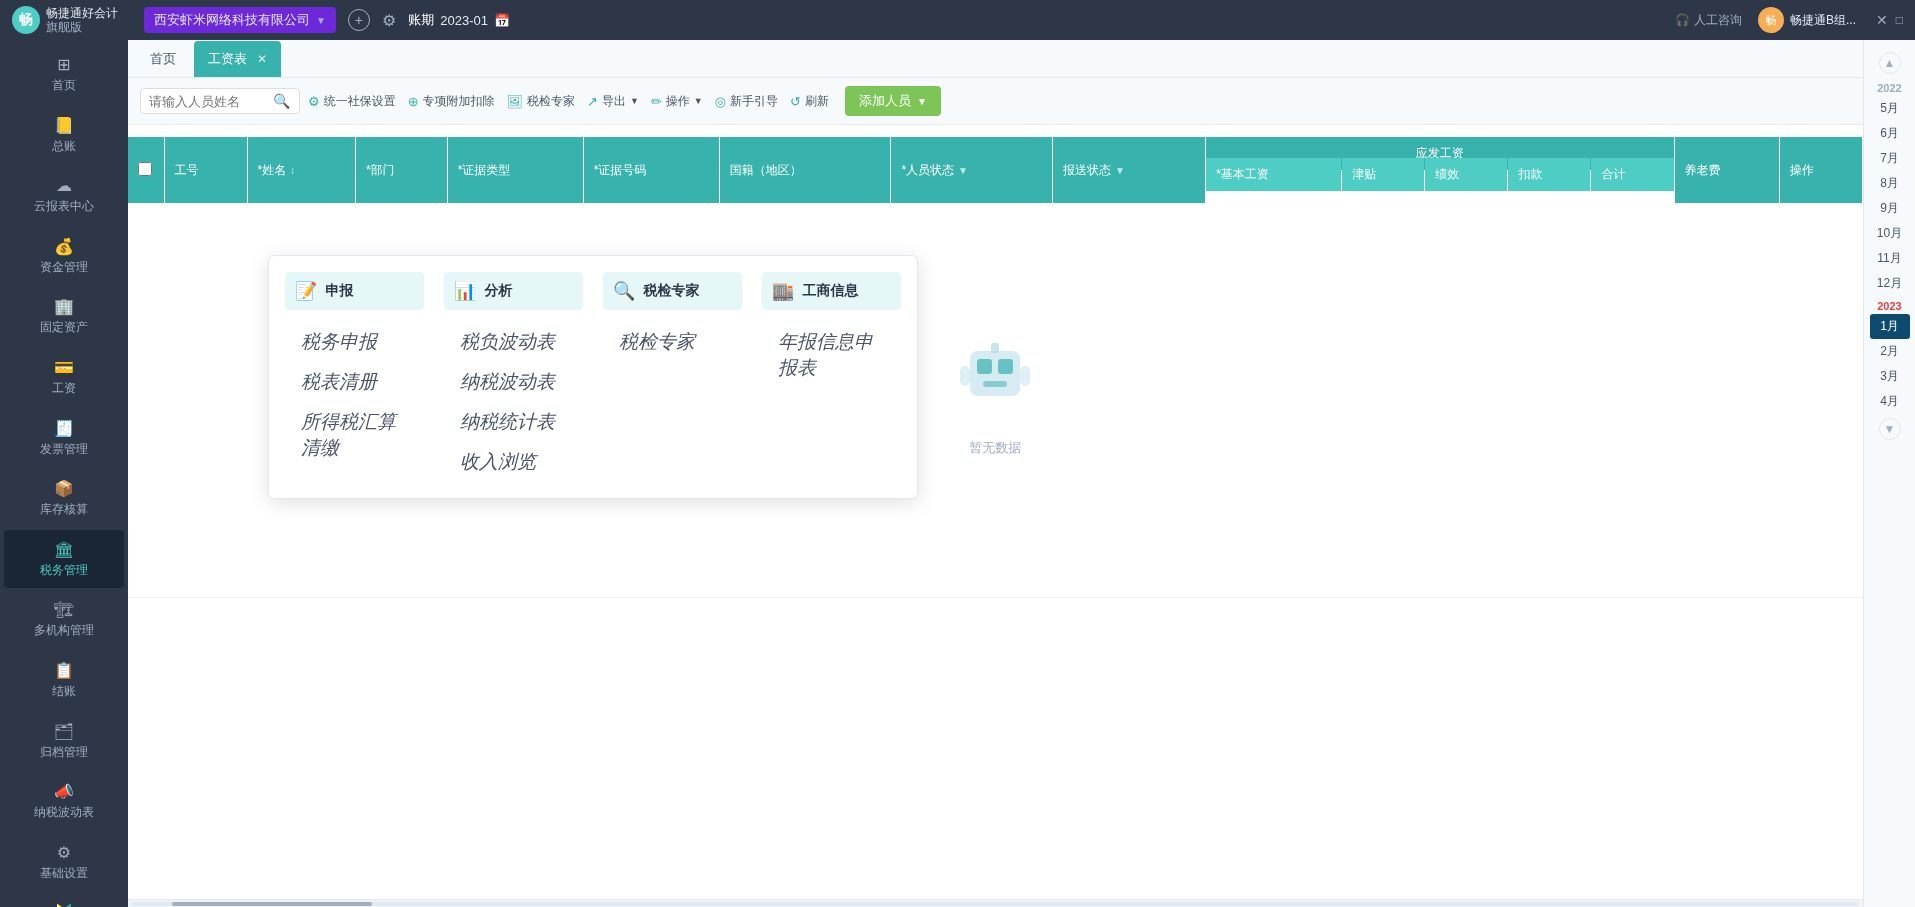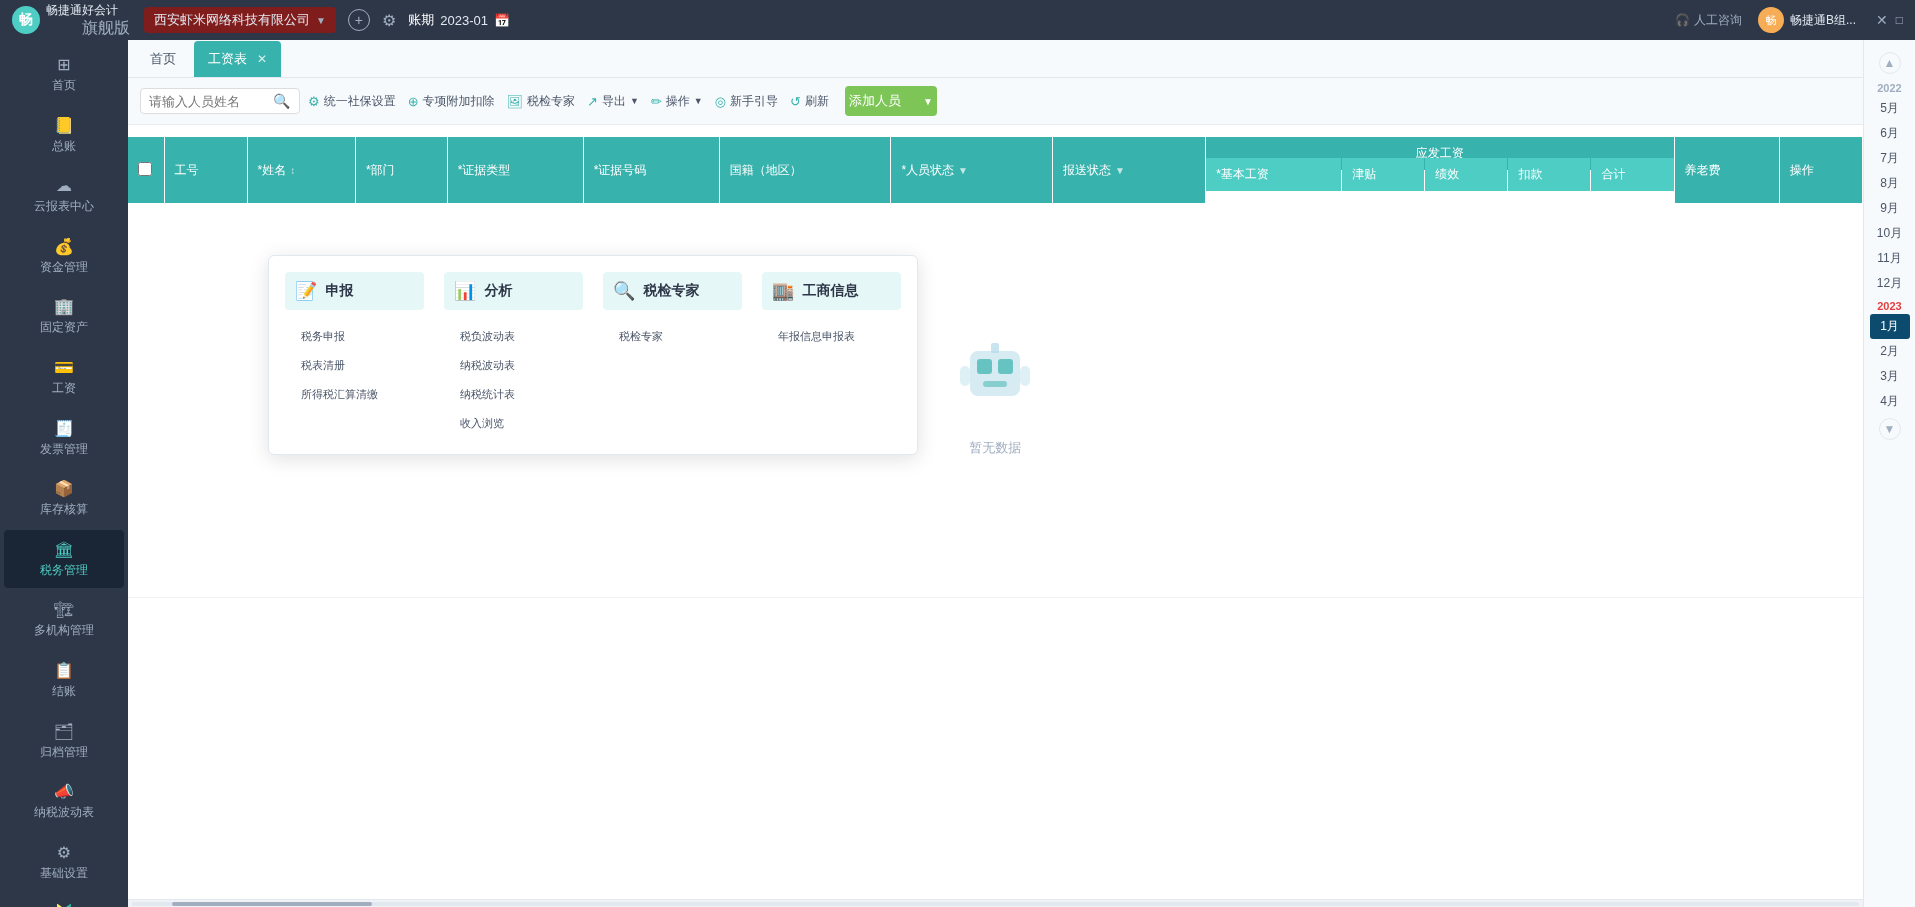--- a/index.html
+++ b/index.html
@@ -6,22 +6,22 @@
     body { font-family: 'Microsoft YaHei', Arial, sans-serif; font-size: 13px; background: #f0f2f5; overflow: hidden; width: 1915px; height: 907px; }
 
     
     .top-header {
       display: flex; align-items: center; height: 40px;
       background: #2d3748; color: #fff; padding: 0 12px; gap: 12px;
     }
     .logo-area { display: flex; align-items: center; gap: 6px; width: 120px; }
     .logo-icon { width: 28px; height: 28px; background: #4ecdc4; border-radius: 50%; display: flex; align-items: center; justify-content: center; color: #fff; font-size: 14px; font-weight: bold; }
     .logo-text { font-size: 12px; color: #e2e8f0; line-height: 1.2; }
-    .logo-text .sub { font-size: 16px; color: #a0aec0; margin-left: 36px; }
-    .company-select { display: flex; align-items: center; gap: 6px; background: #7f1d1d; border-radius: 4px; padding: 4px 10px; cursor: pointer; color: #e2e8f0; font-size: 13px; }
+    .logo-text .sub { font-size: 12px; color: #a0aec0; }
+    .company-select { display: flex; align-items: center; gap: 6px; background: #6d28d9; border-radius: 4px; padding: 4px 10px; cursor: pointer; color: #e2e8f0; font-size: 13px; }
     .company-select .arrow { color: #a0aec0; font-size: 10px; }
     .add-btn-header { width: 22px; height: 22px; border-radius: 50%; border: 1px solid #a0aec0; display: flex; align-items: center; justify-content: center; color: #a0aec0; cursor: pointer; font-size: 14px; }
     .settings-btn-header { color: #a0aec0; cursor: pointer; font-size: 16px; }
     .period-area { display: flex; align-items: center; gap: 6px; color: #e2e8f0; font-size: 13px; }
     .period-label { color: #ffffff; }
     .period-value { color: #e2e8f0; }
     .calendar-icon { color: #4ecdc4; cursor: pointer; }
     .header-right { margin-left: auto; display: flex; align-items: center; gap: 16px; }
     .help-btn { display: flex; align-items: center; gap: 4px; color: #a0aec0; cursor: pointer; font-size: 12px; }
     .user-area { display: flex; align-items: center; gap: 6px; cursor: pointer; }
@@ -46,21 +46,21 @@
     .tab { display: flex; align-items: center; padding: 6px 14px; border-radius: 4px 4px 0 0; cursor: pointer; font-size: 13px; gap: 6px; height: 36px; }
     .tab.home { color: #4a5568; background: transparent; }
     .tab.active { background: #38b2ac; color: #fff; }
     .tab .close { color: rgba(255,255,255,0.8); font-size: 12px; cursor: pointer; margin-left: 4px; }
 
     
     .toolbar { display: flex; align-items: center; padding: 8px 12px; background: #f7fafc; border-bottom: 1px solid #e8ecef; gap: 8px; flex-wrap: wrap; }
     .search-input-wrap { display: flex; align-items: center; border: 1px solid #ddd; border-radius: 4px; background: #fff; padding: 4px 8px; gap: 4px; min-width: 160px; }
     .search-input-wrap input { border: none; outline: none; font-size: 13px; color: #718096; background: transparent; width: 120px; }
     .search-icon { color: #a0aec0; font-size: 14px; }
-    .add-person-btn { display: flex; align-items: center; gap: 22px; background: #7dc557; color: #fff; border: none; border-radius: 4px; padding: 6px 4px; cursor: pointer; font-size: 13px; font-weight: 500; margin-left: auto; }
+    .add-person-btn { display: flex; align-items: center; gap: 6px; background: #7dc557; color: #fff; border: none; border-radius: 4px; padding: 6px 14px; cursor: pointer; font-size: 13px; font-weight: 500; margin-left: auto; }
     .add-person-btn .dropdown-arrow { font-size: 10px; }
     .toolbar-actions { display: flex; align-items: center; gap: 12px; }
     .action-btn { display: flex; align-items: center; gap: 4px; color: #4a5568; cursor: pointer; font-size: 12px; white-space: nowrap; }
     .action-btn .icon { color: #38b2ac; font-size: 13px; }
 
     
     .table-container { flex: 1; overflow: auto; background: #fff; position: relative; }
     .data-table { width: 100%; border-collapse: collapse; min-width: 1200px; }
     .data-table th { background: #38b2ac; color: #fff; padding: 8px 10px; text-align: left; font-size: 12px; font-weight: 500; white-space: nowrap; border-right: 1px solid rgba(255,255,255,0.2); position: sticky; top: 12px; z-index: 10; }
     .data-table td { padding: 8px 10px; border-bottom: 1px solid #f0f2f5; font-size: 12px; color: #4a5568; white-space: nowrap; }
@@ -76,21 +76,21 @@
     
     .empty-state { display: flex; flex-direction: column; align-items: center; justify-content: center; padding: 80px 0; color: #a0aec0; }
     .empty-icon { font-size: 64px; margin-bottom: 12px; color: #b0d8e8; }
     .empty-text { font-size: 13px; color: #a0aec0; }
 
     
     .dropdown-overlay { position: absolute; top: 130px; left: 140px; background: #fff; border: 1px solid #e2e8f0; border-radius: 6px; box-shadow: 0 4px 20px rgba(0,0,0,0.12); z-index: 100; width: 650px; display: flex; padding: 16px; gap: 20px; }
     .dropdown-col { flex: 1; }
     .dropdown-col-header { display: flex; align-items: center; gap: 8px; font-size: 14px; font-weight: 600; color: #2d3748; margin-bottom: 12px; padding-bottom: 8px; background: #e6f7f7; border-radius: 4px; padding: 8px 10px; }
     .dropdown-col-icon { font-size: 18px; color: #38b2ac; }
-    .dropdown-item { padding: 7px 10px 7px 16px; color: #4a5568; cursor: pointer; font-size: 11px; border-radius: 3px; }
+    .dropdown-item { padding: 7px 10px 7px 16px; color: #4a5568; cursor: pointer; font-size: 19px; border-radius: 3px; font-style: italic; }
 
     
     .timeline-panel { width: 52px; background: #f7fafc; border-left: 1px solid #e2e8f0; display: flex; flex-direction: column; align-items: center; padding: 8px 0; overflow-y: auto; font-size: 12px; flex-shrink: 0; }
     .timeline-year { font-size: 11px; color: #a0aec0; font-weight: bold; margin: 4px 4px 2px; }
     .timeline-month { padding: 4px 6px; cursor: pointer; color: #4a5568; border-radius: 3px; width: 40px; text-align: center; }
     .timeline-month.current { background: #0c4a6e; color: #fff; border-radius: 3px; }
     .timeline-nav { width: 22px; height: 22px; border-radius: 50%; border: 1px solid #e2e8f0; display: flex; align-items: center; justify-content: center; cursor: pointer; color: #a0aec0; margin: 4px 0; }
 
     
     .scrollbar-area { height: 8px; background: #f0f2f5; border-top: 1px solid #e2e8f0; display: flex; align-items: center; padding: 0 4px; }

